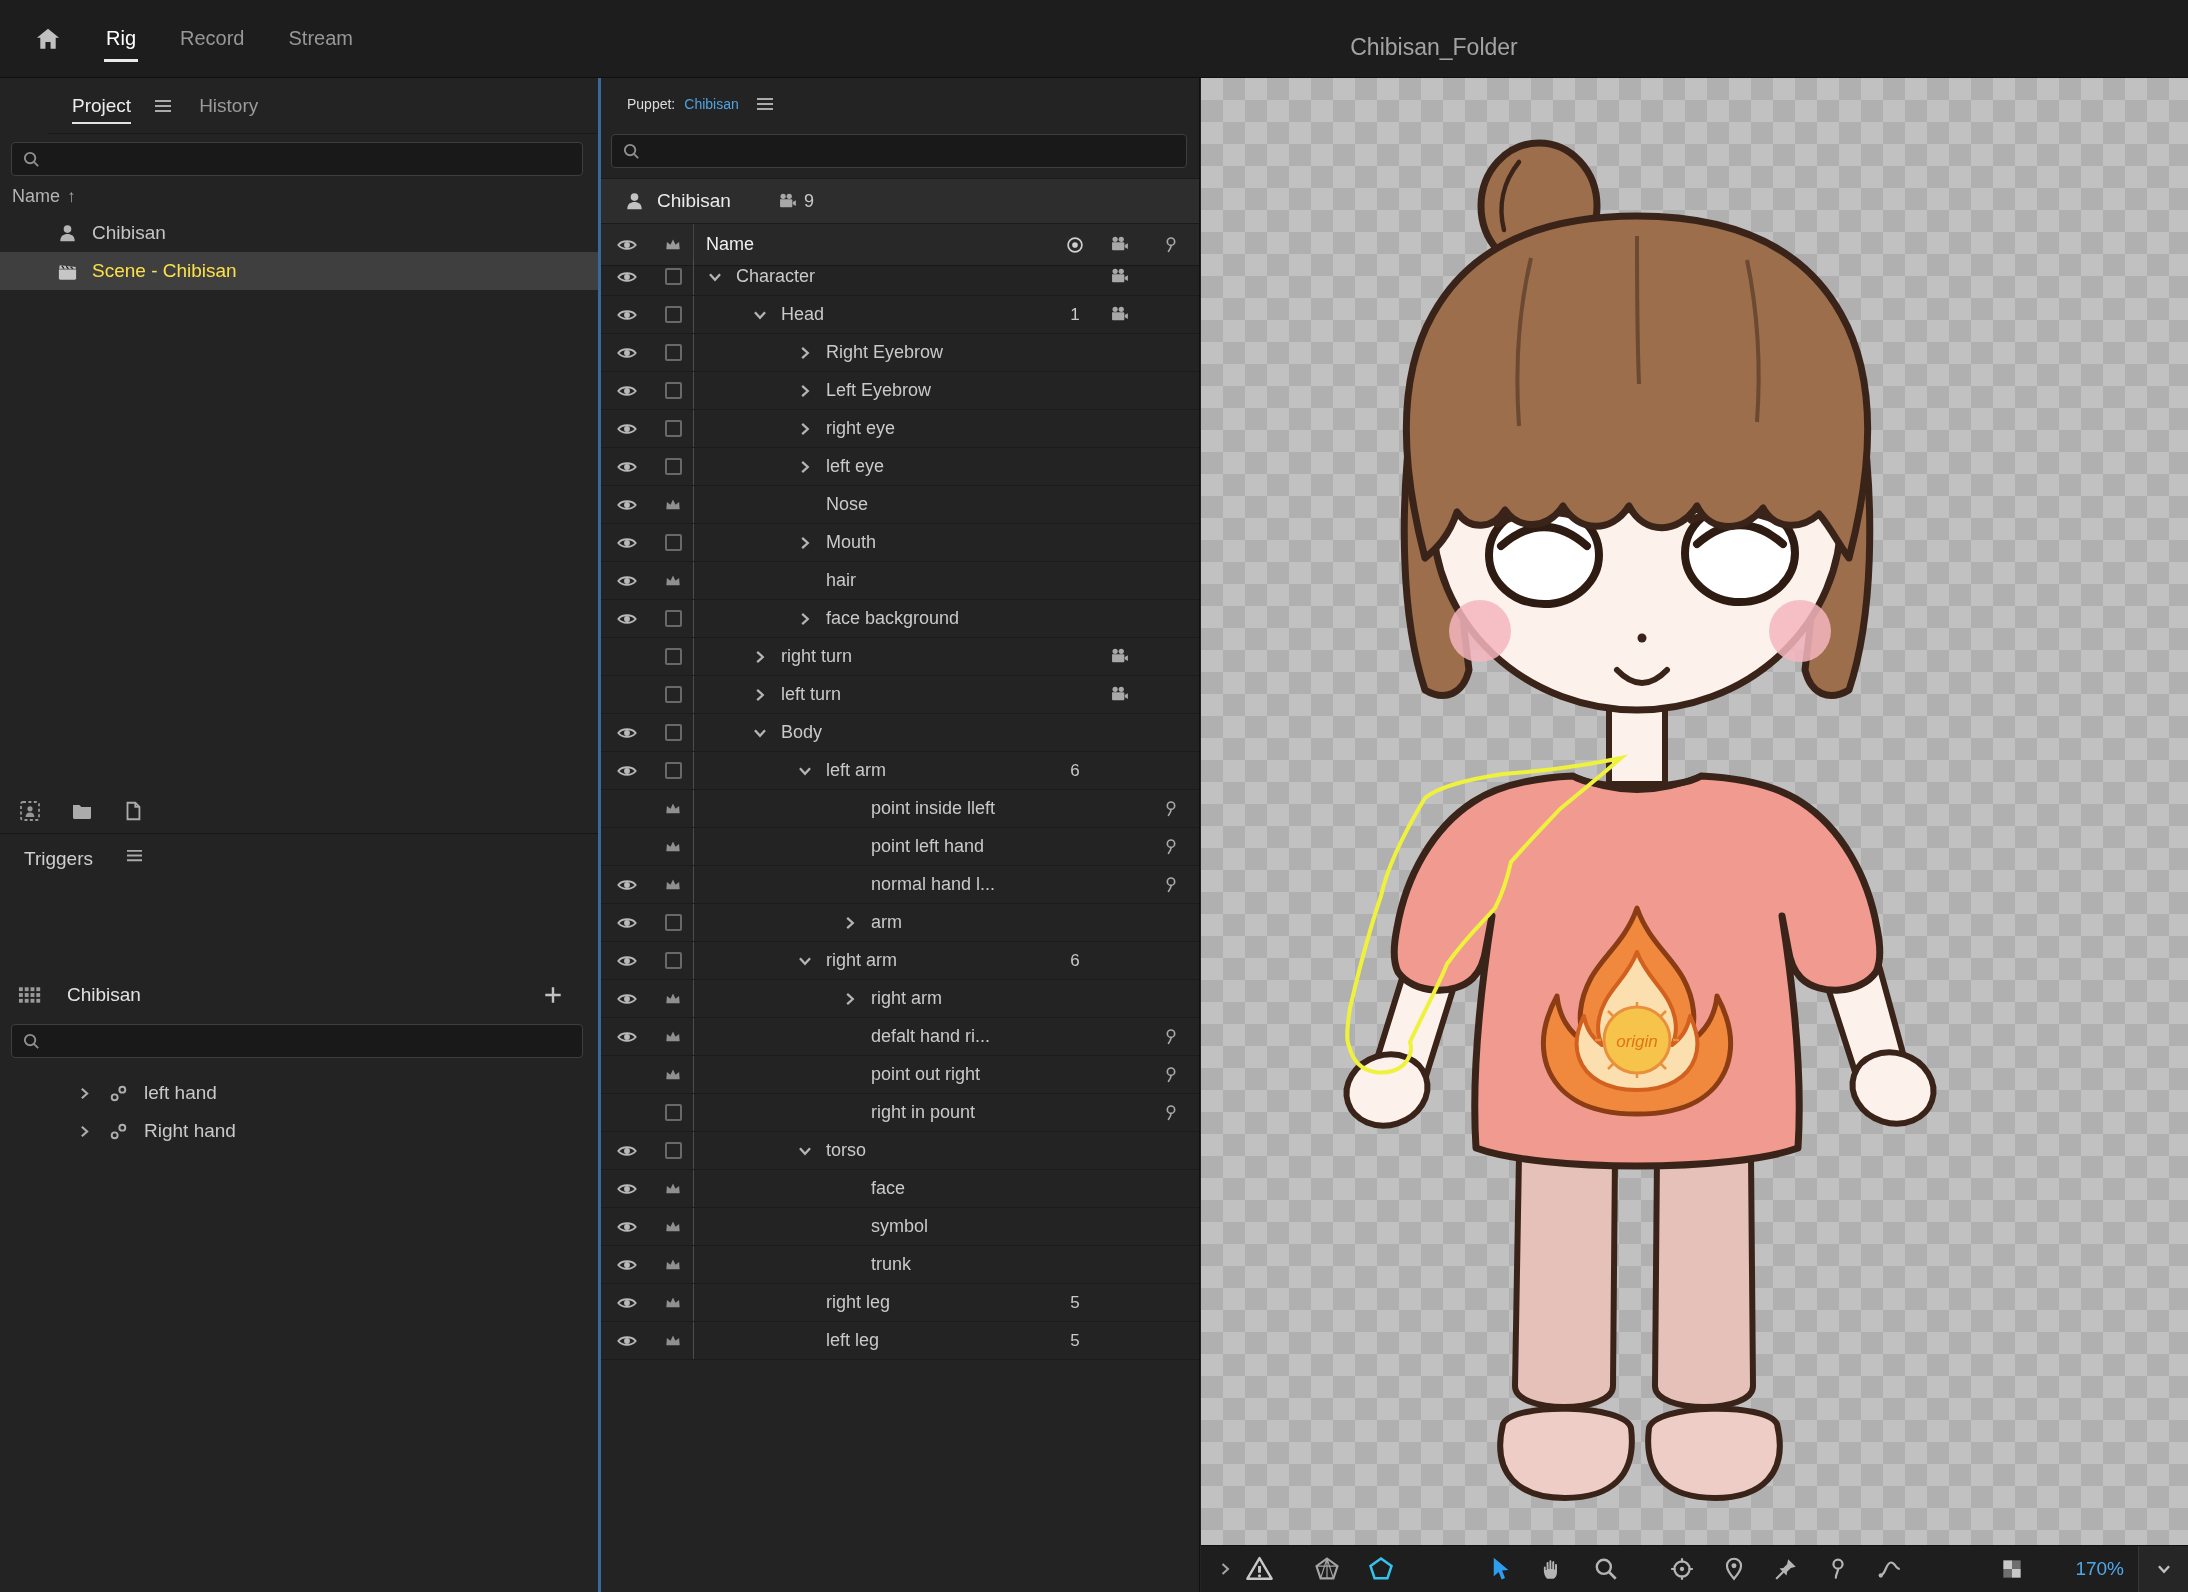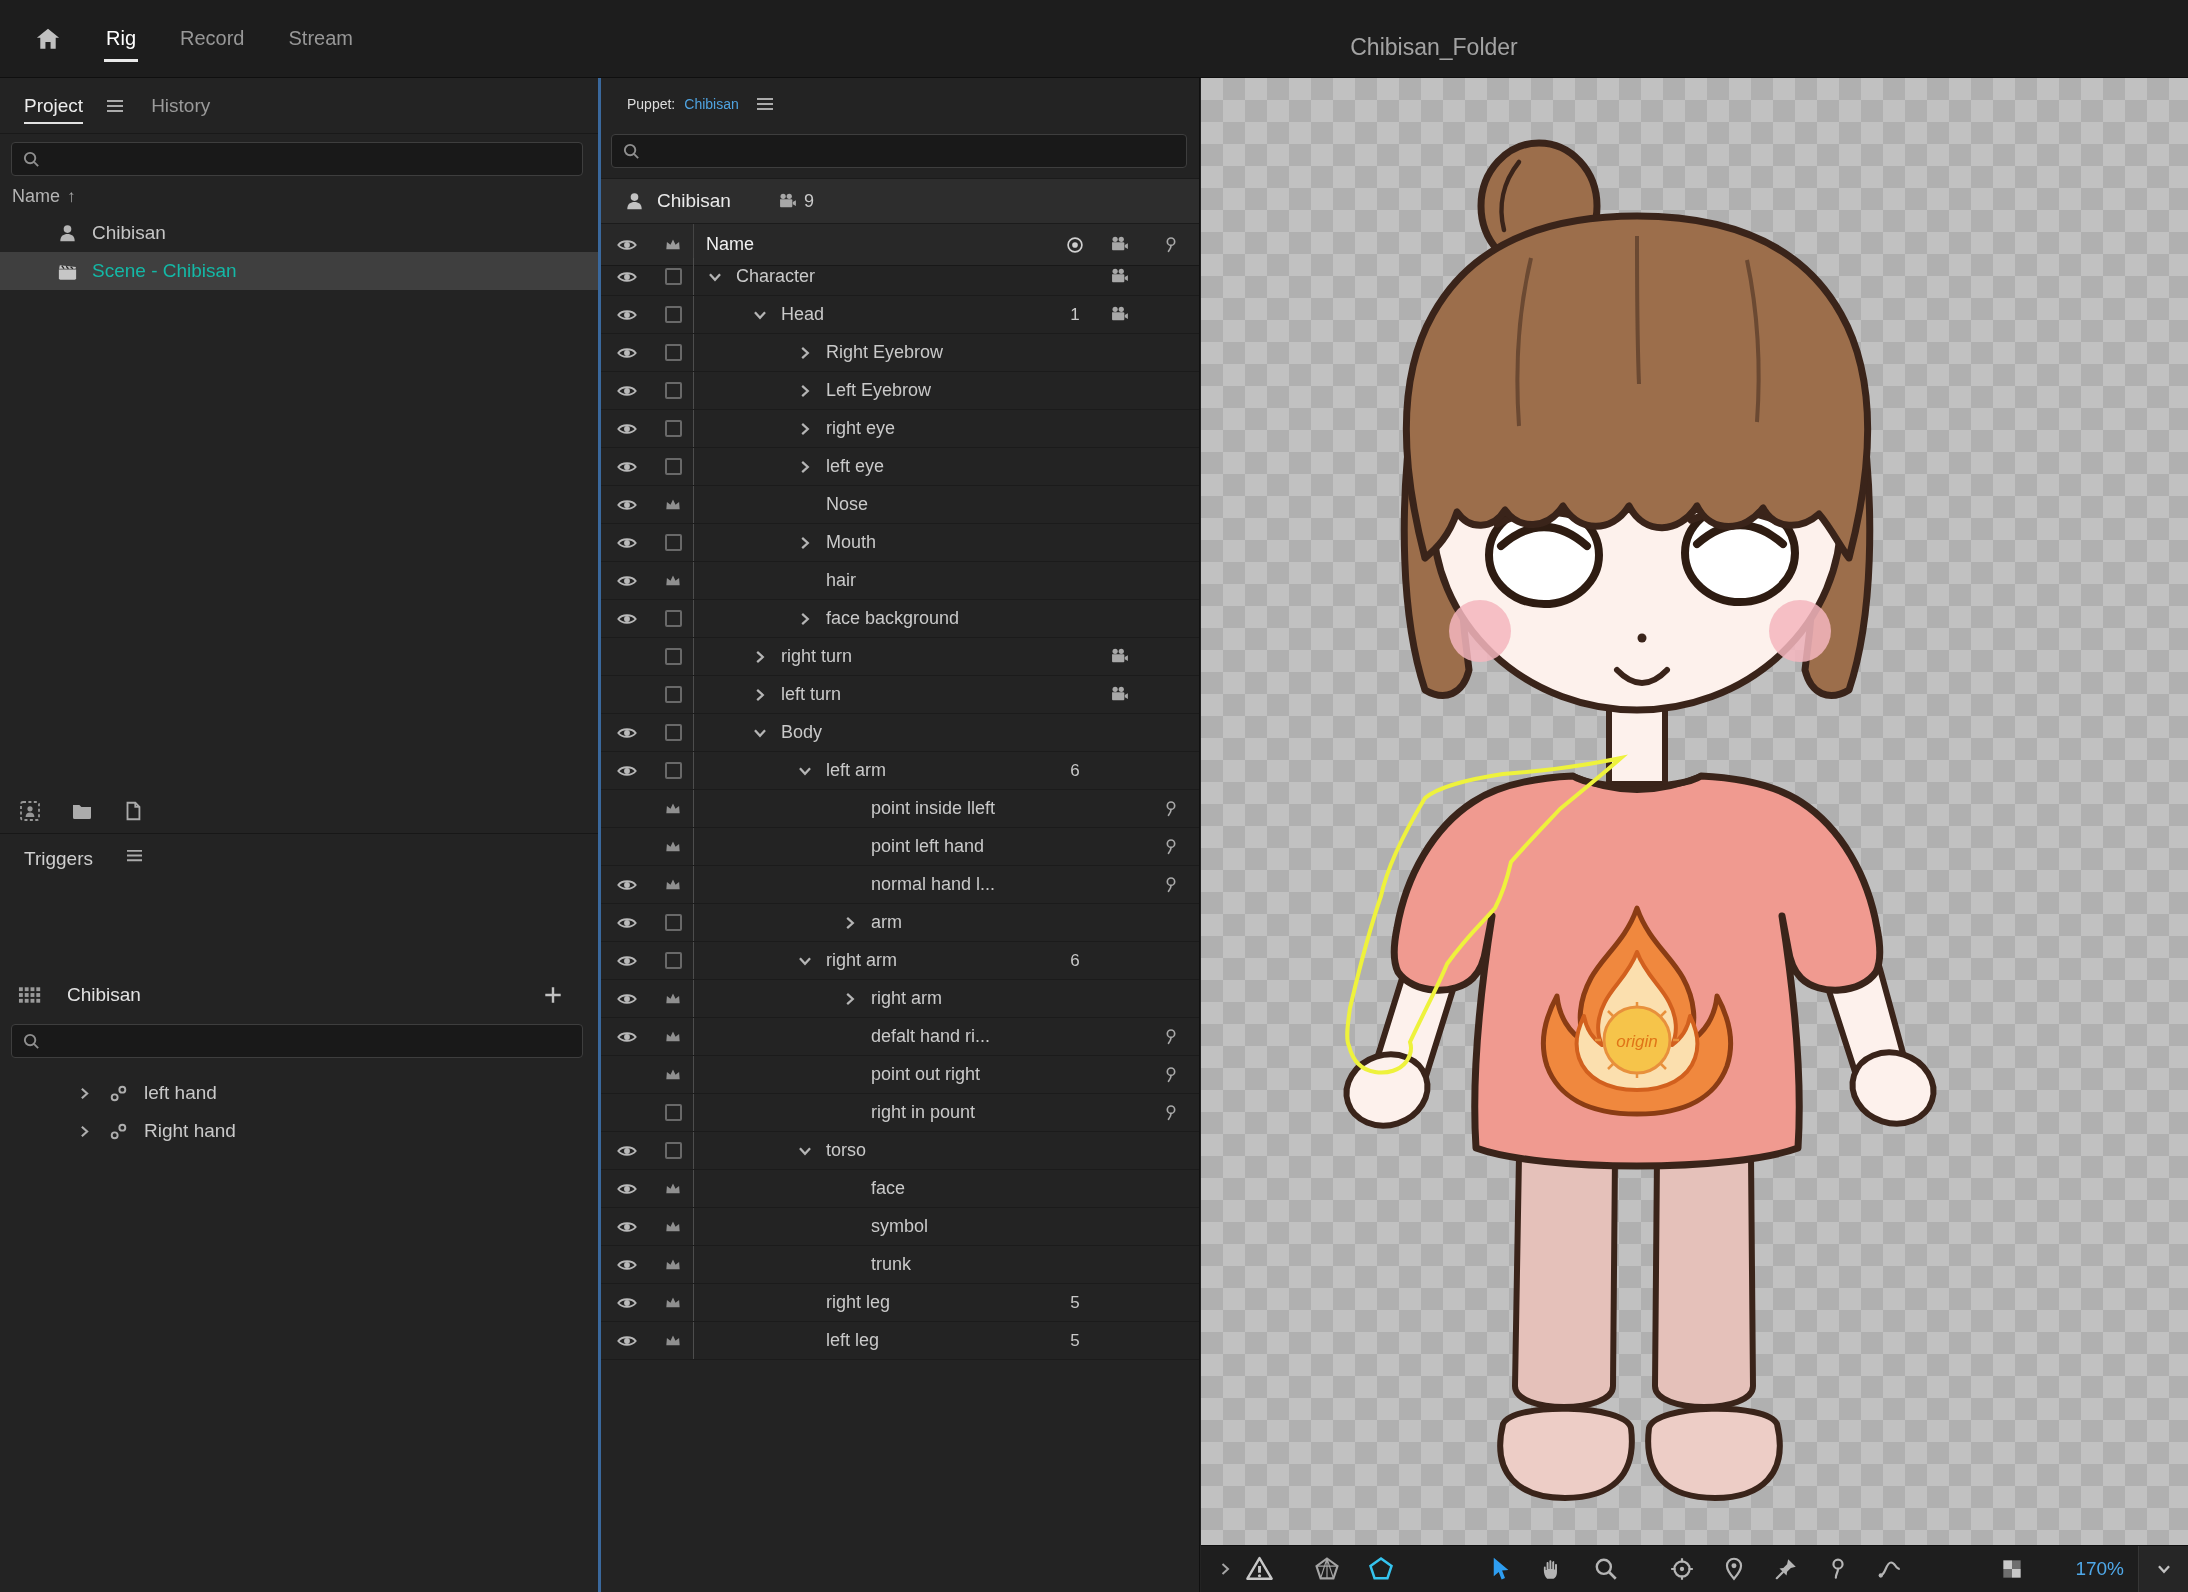--- a/index.html
+++ b/index.html
@@ -13,39 +13,39 @@
 .home-btn{margin:0 22px 0 34px;display:flex;align-items:center;}
 .toptabs{display:flex;align-items:center;height:100%;}
 .toptab{font-size:20px;color:#979797;height:100%;display:flex;align-items:center;
   margin:0 22px;position:relative;cursor:default;}
 .toptab.selected{color:#ffffff;text-align:right;}
 .toptab.selected::after{content:"";position:absolute;left:-2px;right:-2px;bottom:15px;height:3px;background:#e9e9e9;}
 .win-title{position:absolute;left:1434px;top:0;height:94px;display:flex;align-items:center;
   transform:translateX(-50%);color:#a3a3a3;font-size:23px;}
 
 
-.left-panel{position:absolute;left:0;top:78px;width:600px;bottom:0;background:#232323;}
+.left-panel{position:absolute;left:0;top:78px;width:600px;bottom:0;background:#232323;padding-left:48px;}
 .lp-tabs{height:56px;display:flex;align-items:center;border-bottom:1px solid #191919;}
 .lp-tab{font-size:19px;color:#9a9a9a;height:100%;display:flex;align-items:center;position:relative;}
 .lp-tab.selected{color:#ececec;}
 .lp-tab.selected::after{content:"";position:absolute;left:0;right:0;bottom:9px;height:2.5px;background:#e2e2e2;}
 .lp-tab.project{margin-left:24px;}
 .lp-tab.history{margin-left:26px;}
 .lp-menu{margin-left:22px;display:flex;}
 .searchbox{height:34px;background:#191919;border:1px solid #3e3e3e;border-radius:4px;
   display:flex;align-items:center;padding:0 10px;gap:9px;}
 .searchbox input{background:transparent;border:0;outline:0;color:#cccccc;font-size:17px;flex:1;
   font-family:"Liberation Sans",sans-serif;}
 .lp-search{position:absolute;left:11px;top:64px;width:572px;}
 .lp-namehdr{position:absolute;left:12px;top:108px;display:flex;align-items:center;gap:7px;
   font-size:18px;color:#b4b4b4;}
 .sort-arrow{font-size:17px;color:#a8a8a8;}
 .lp-list{position:absolute;left:0;top:136px;right:0;}
 .lp-row{height:38px;display:flex;align-items:center;gap:13px;padding-left:56px;font-size:19px;color:#c5c5c5;}
-.lp-row.selected{background:#3f3f3f;color:#14b8a6;}
+.lp-row.selected{background:#3f3f3f;color:#fde047;}
 .lp-actions{position:absolute;left:0;top:710px;width:100%;height:46px;display:flex;align-items:center;
   gap:28px;padding-left:18px;border-bottom:1px solid #171717;}
 .lp-action{display:flex;align-items:center;}
 
 
 .triggers{position:absolute;left:0;top:756px;right:0;bottom:0;}
 .trig-header{position:absolute;left:0;top:14px;width:100%;display:flex;}
 .trig-title{font-size:19px;color:#cfcfcf;margin-left:24px;}
 .trig-menu{margin-left:32px;display:flex;}
 .trig-set{position:absolute;left:0;top:142px;width:100%;height:38px;display:flex;align-items:center;}

